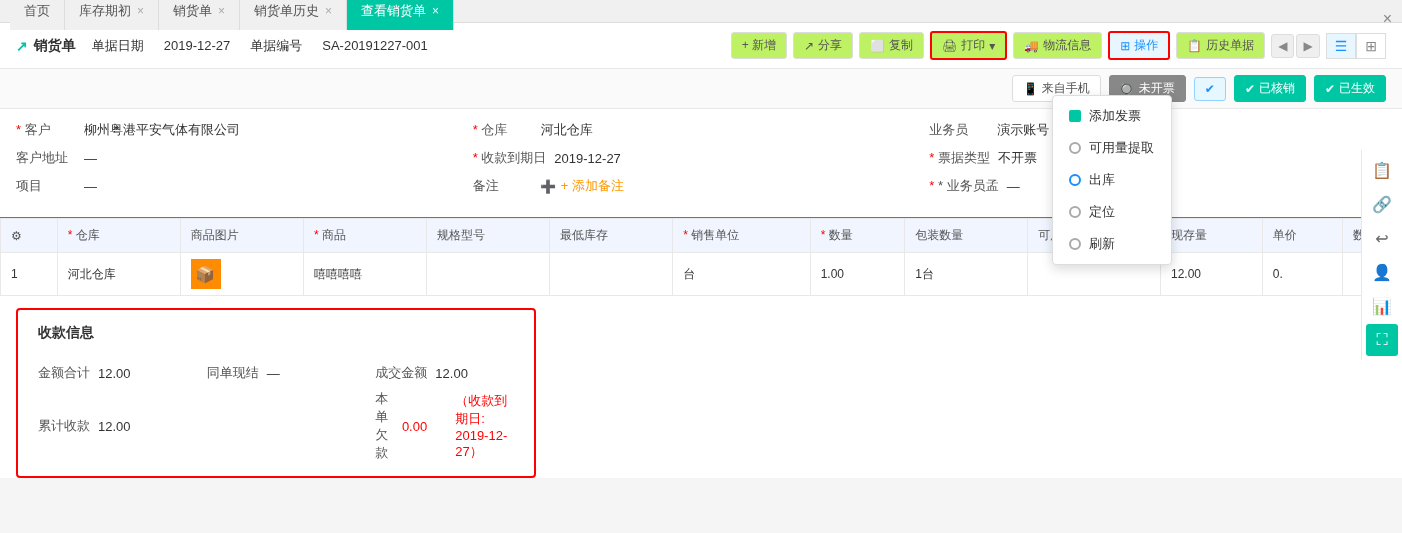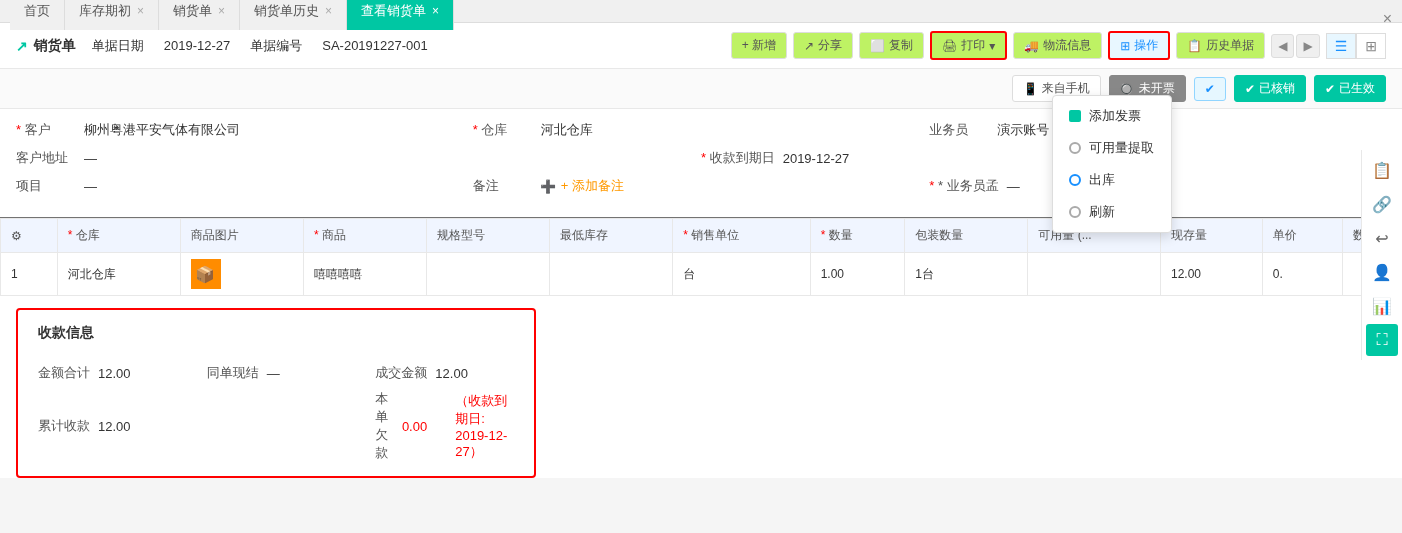--- a/index.html
+++ b/index.html
@@ -271,20 +271,24 @@
         </div>
       </div>
       <div class="form-row">
         <div class="form-field">
           <span class="form-label">客户地址</span>
           <span class="form-value">—</span>
         </div>
         <div class="form-field">
           <span class="form-label required">收款到期日</span>
           <span class="form-value">2019-12-27</span>
+        </div>
+        <div class="form-field">
+          <span class="form-label required">票据类型</span>
+          <span class="form-value">不开票</span>
         </div>
       </div>
       <div class="form-row">
         <div class="form-field">
           <span class="form-label">项目</span>
           <span class="form-value">—</span>
         </div>
         <div class="form-field">
           <span class="form-label">备注</span>
           <span class="form-add">
@@ -377,20 +381,24 @@
     <div class="dropdown-item">
       <span class="dropdown-icon-circle2"></span>
       <span>可用量提取</span>
     </div>
     <div class="dropdown-item">
       <span class="dropdown-icon-circle"></span>
       <span>出库</span>
     </div>
     <div class="dropdown-item">
       <span class="dropdown-icon-circle2"></span>
+      <span>定位</span>
+    </div>
+    <div class="dropdown-item">
+      <span class="dropdown-icon-circle2"></span>
       <span>刷新</span>
     </div>
   </div>
 
   <div class="right-sidebar">
     <div class="sidebar-icon-btn">📋</div>
     <div class="sidebar-icon-btn">🔗</div>
     <div class="sidebar-icon-btn">↩</div>
     <div class="sidebar-icon-btn">👤</div>
     <div class="sidebar-icon-btn">📊</div>

